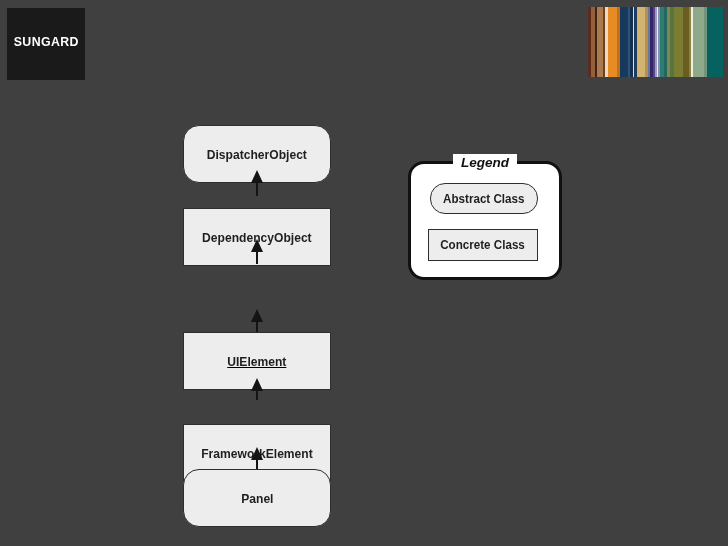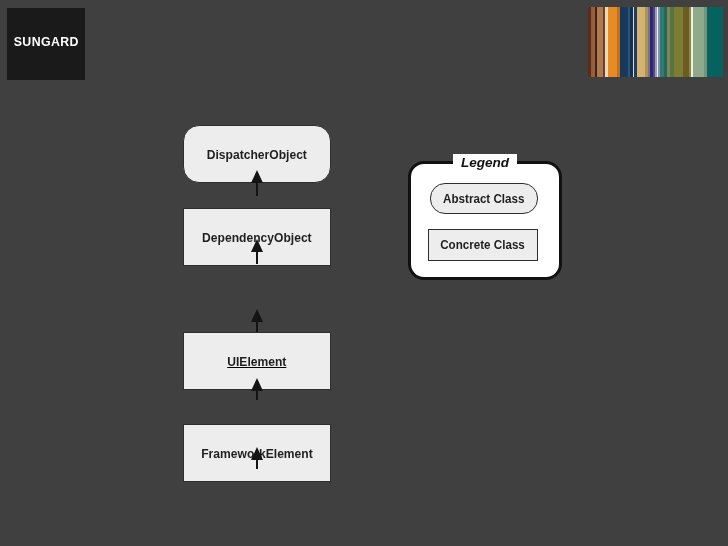--- a/index.html
+++ b/index.html
@@ -161,20 +161,23 @@
   </div>
 
   <div class="cls p4">
     <span class="cls-label">FrameworkElement</span>
   </div>
   <div class="arrow a4">
     <div class="arrow-head"></div>
     <div class="arrow-shaft"></div>
   </div>
 
+  <div class="cls abstract p5">
+    <span class="cls-label">Panel</span>
+  </div>
 
   <div class="legend">
     <span class="legend-title">Legend</span>
     <div class="legend-item legend-abstract">
       <span class="cls-label">Abstract Class</span>
     </div>
     <div class="legend-item legend-concrete">
       <span class="cls-label">Concrete Class</span>
     </div>
   </div>

